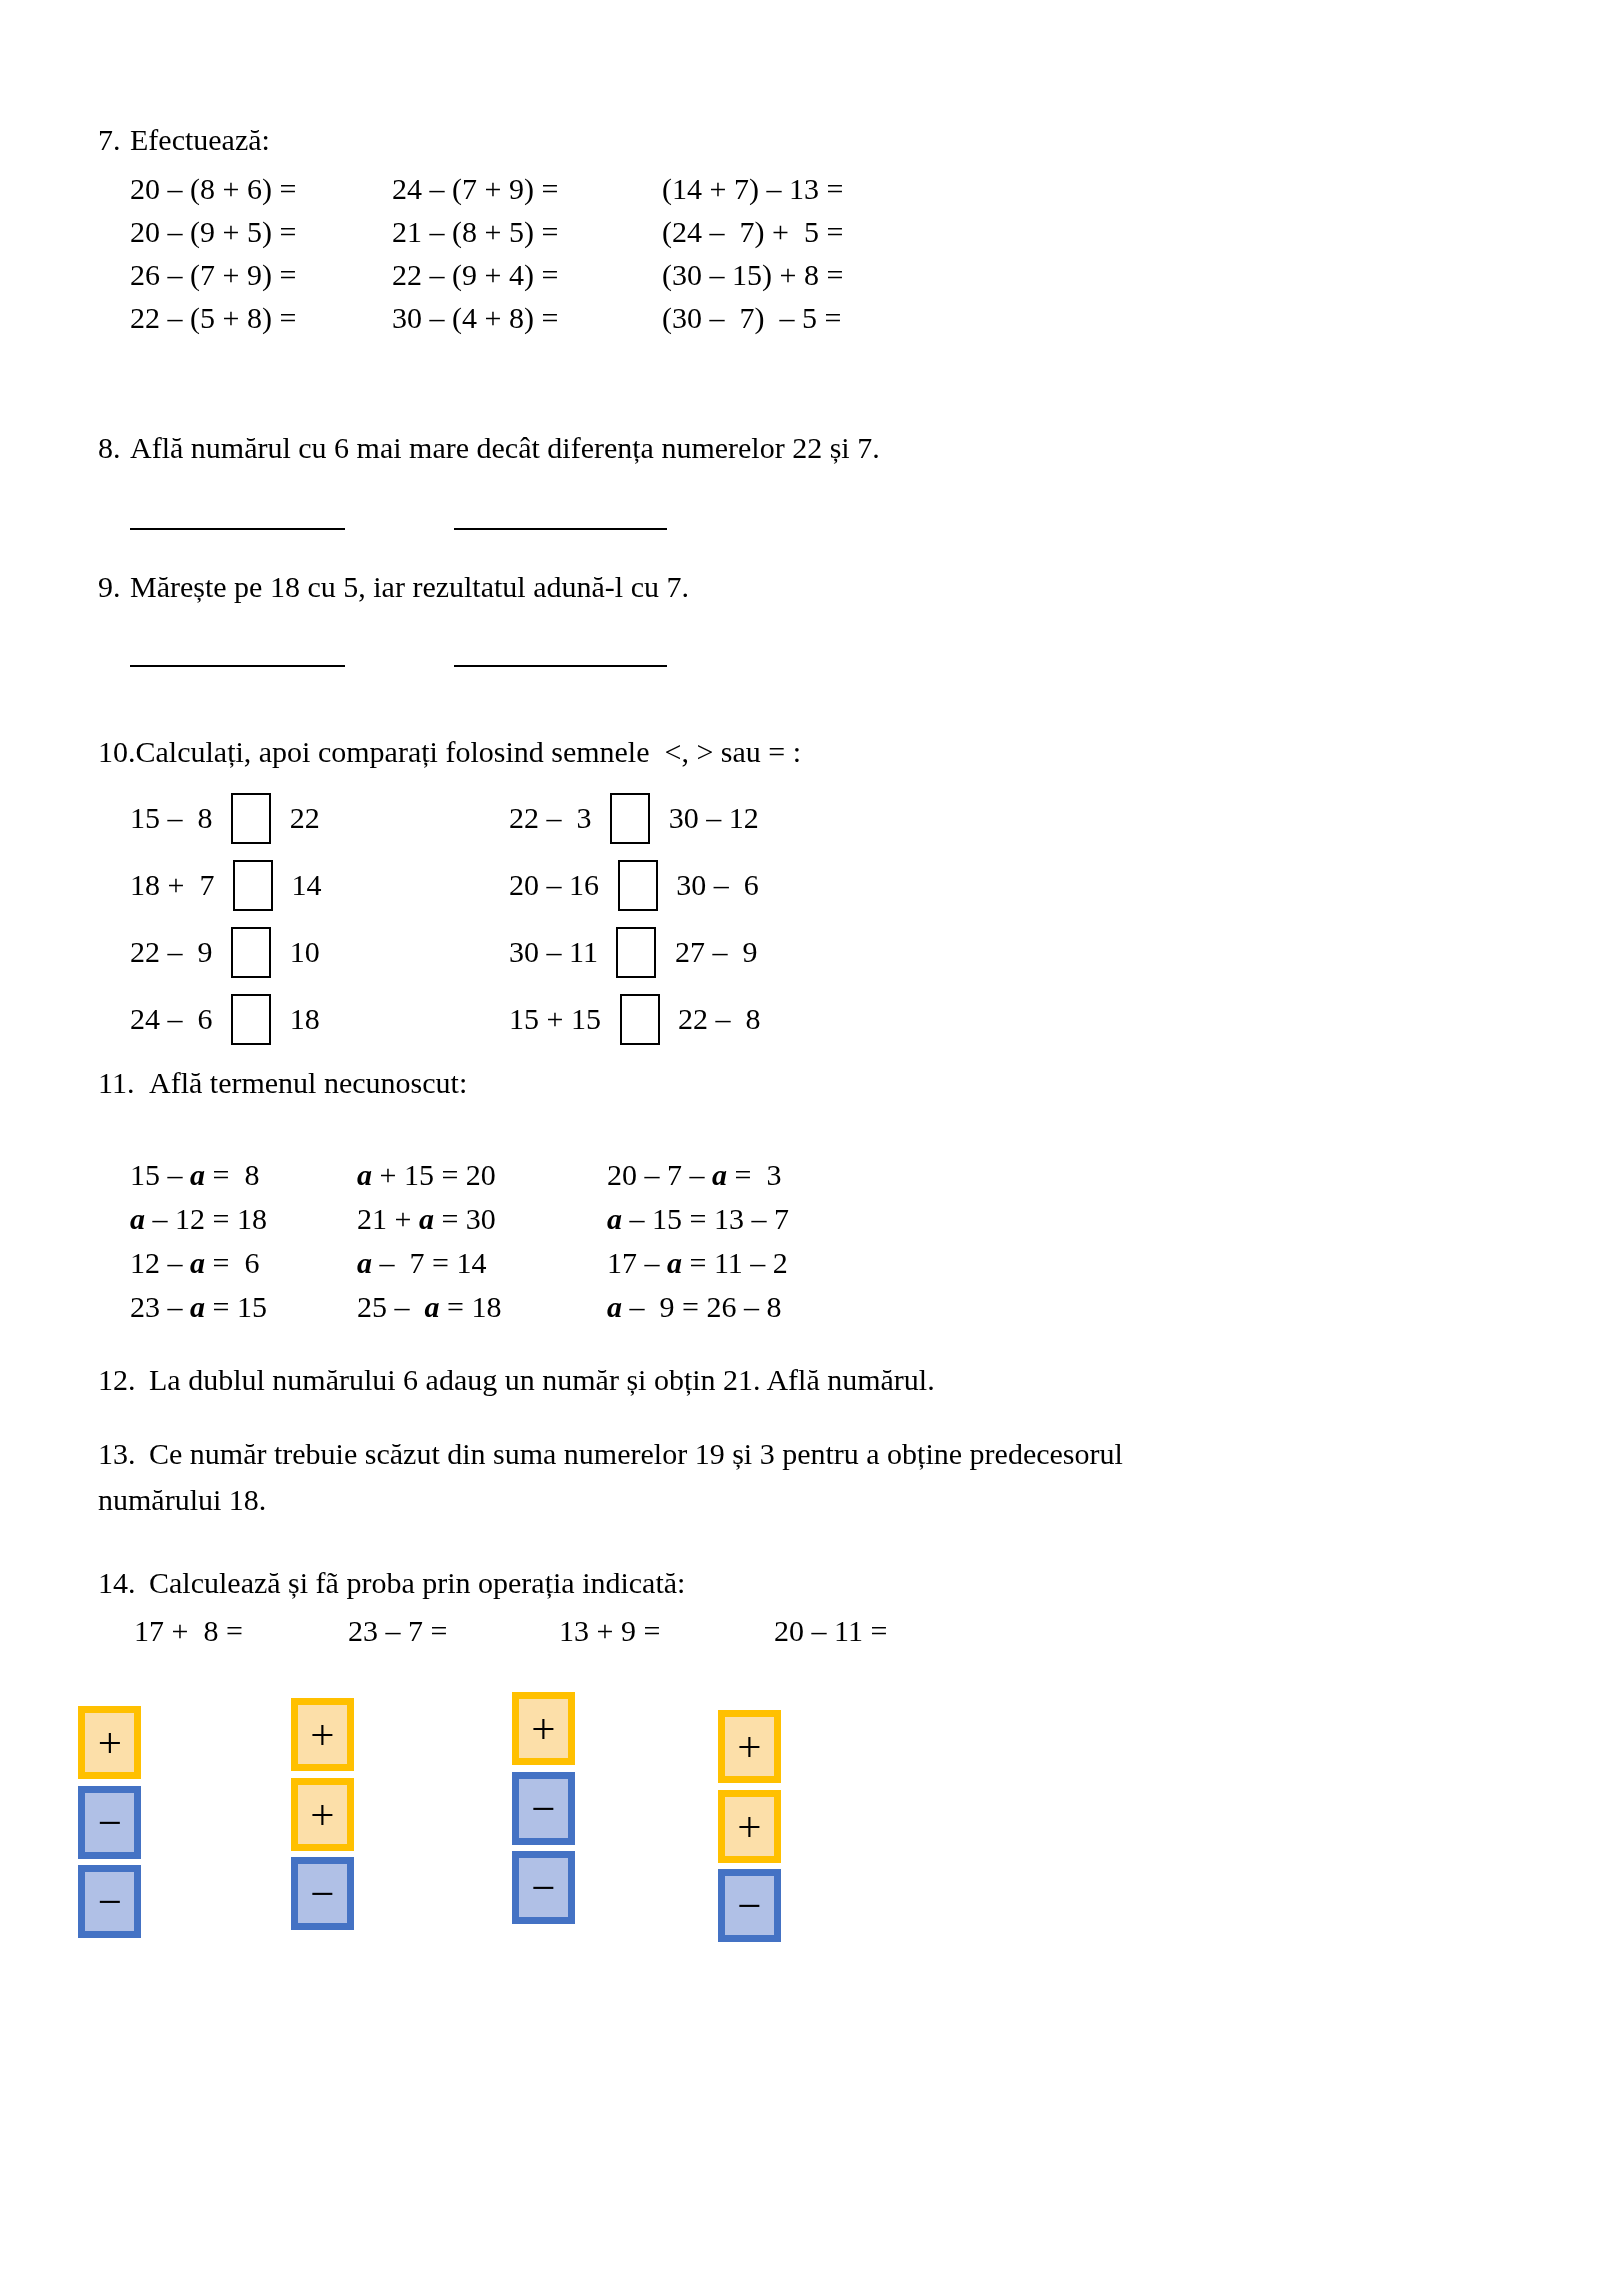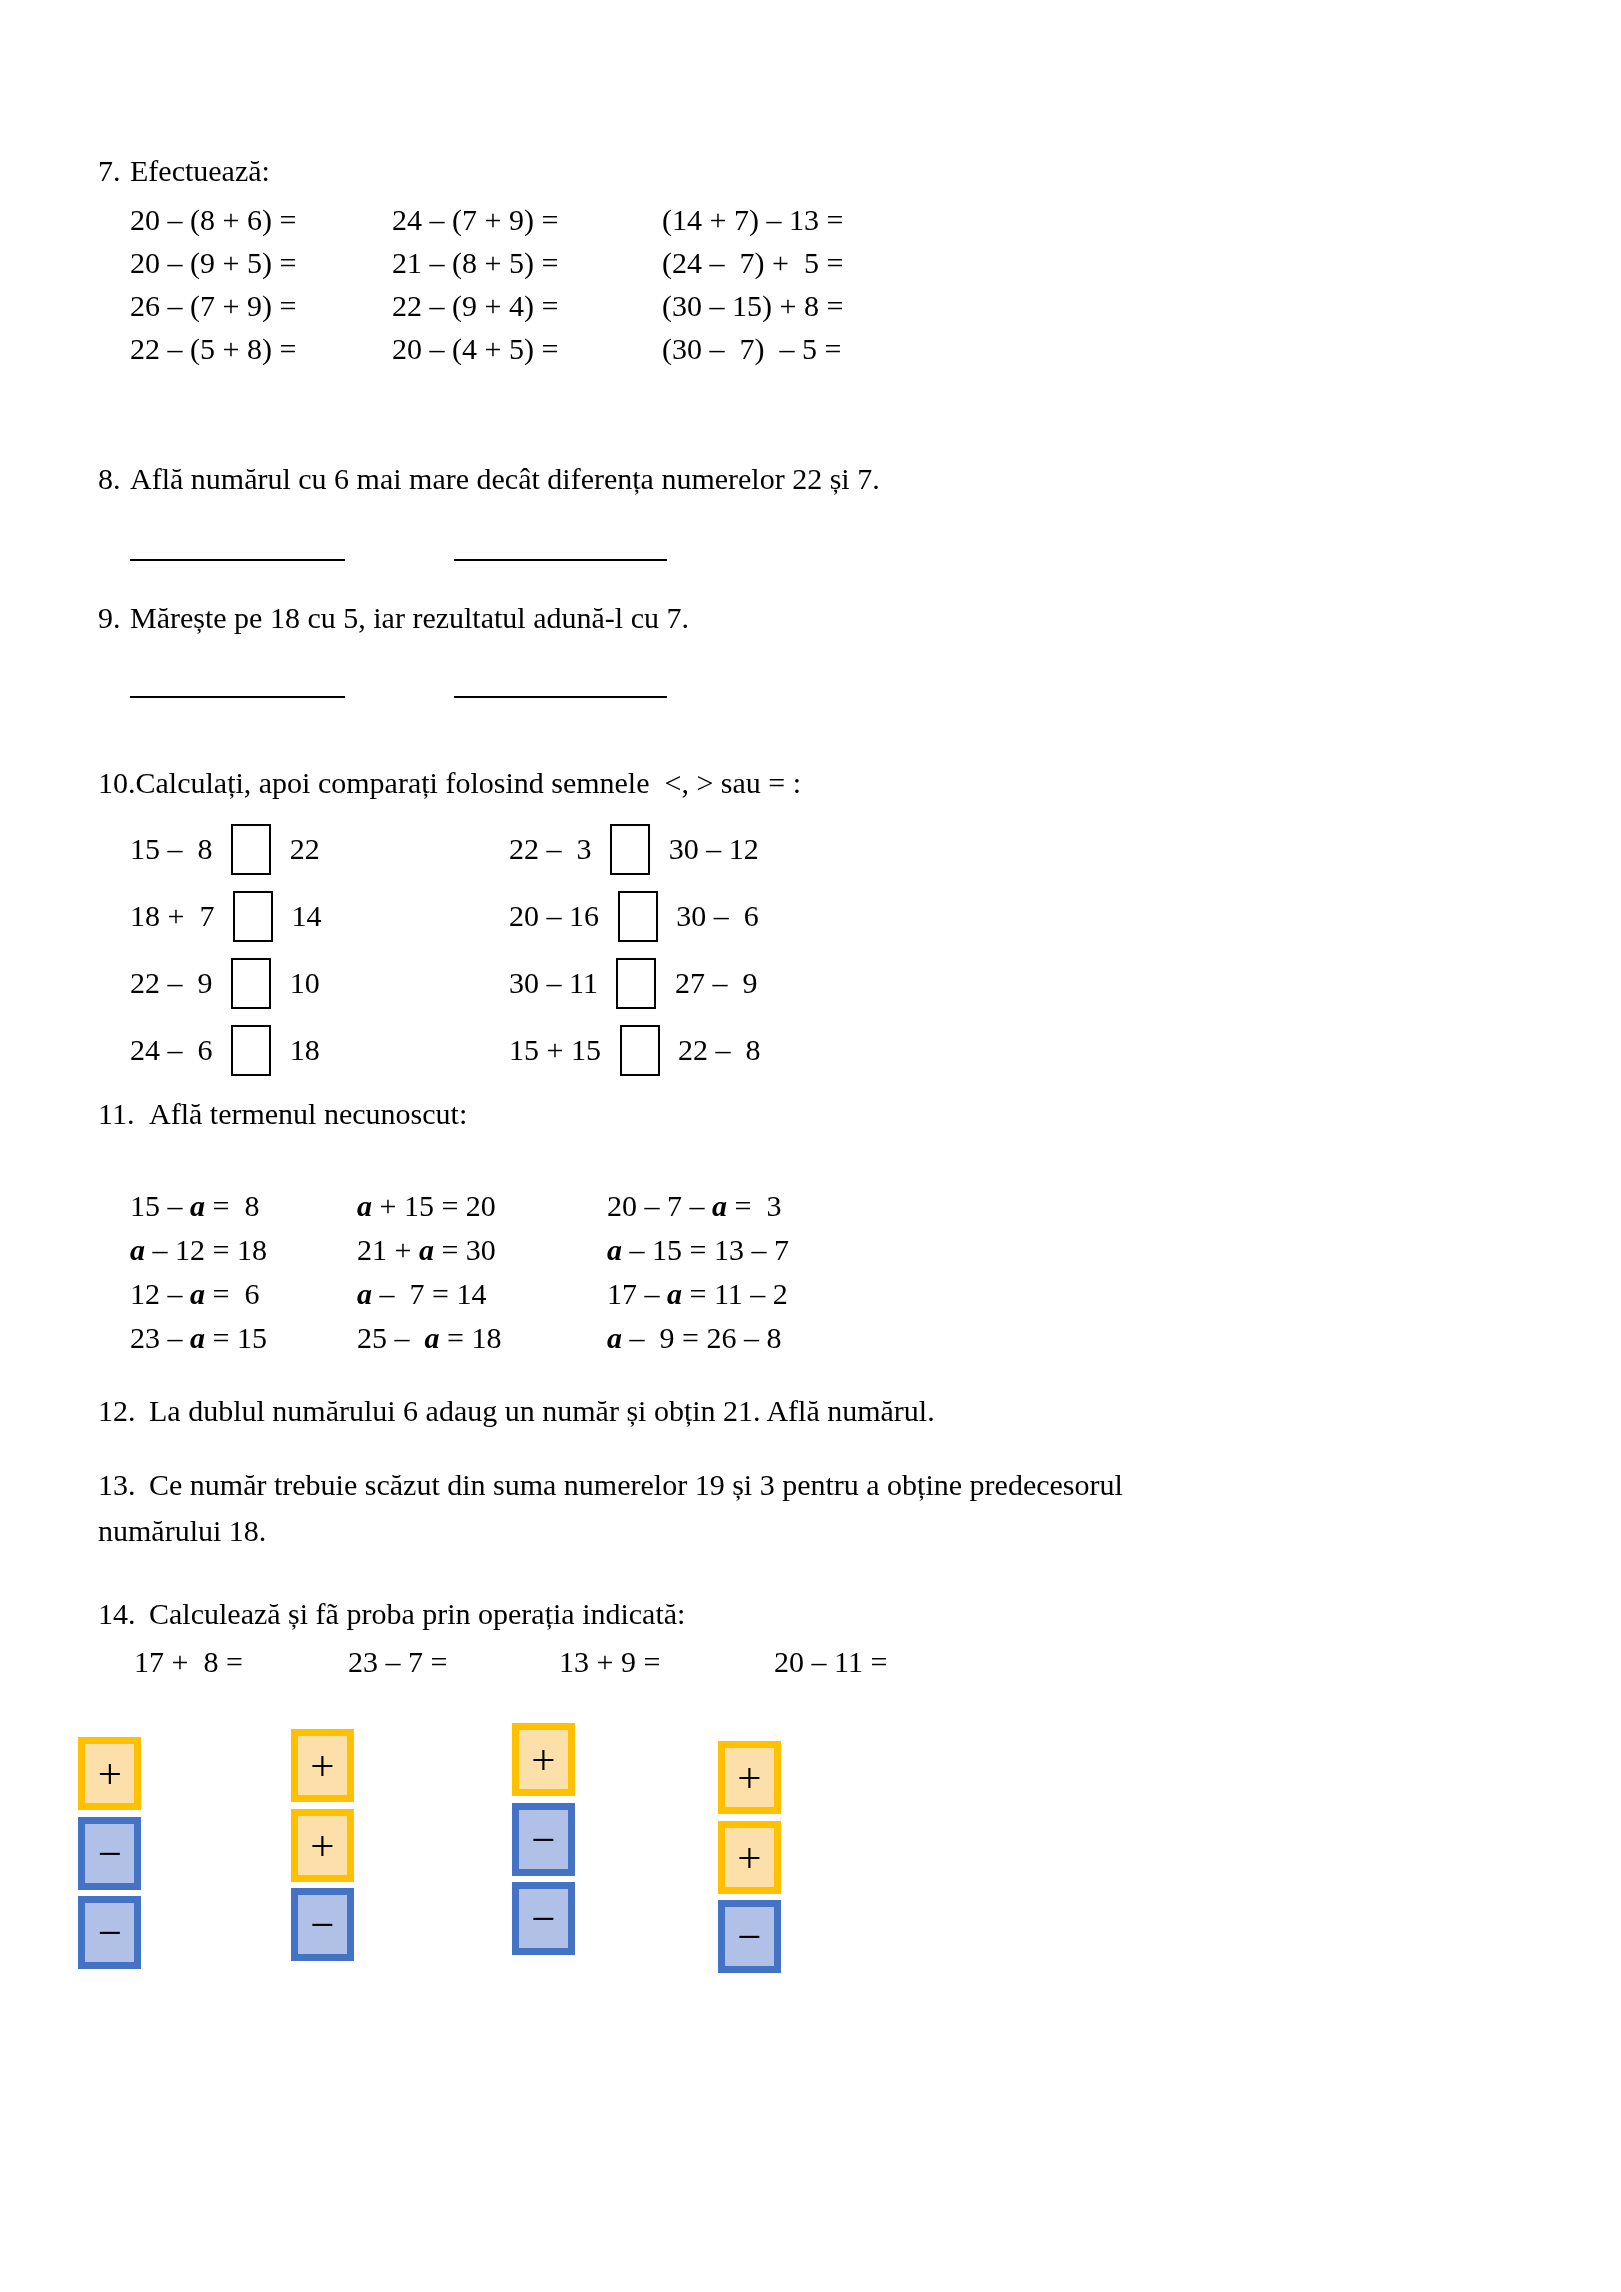--- a/index.html
+++ b/index.html
@@ -2,21 +2,21 @@
 <html style="--plus-border: #FFC000; --plus-fill: #FCDFA9; --minus-border: #4472C4; --minus-fill: #B0C0E6;"><head>
 <meta charset="utf-8">
 <style>
   html,body { margin:0; padding:0; background:#e8e8e8; }
   .page {
     position:relative; width:1621px; height:2293px; background:#ffffff;
     font-family:"Liberation Serif", serif; font-size:30px; color:#000;
     overflow:hidden; margin:0 auto;
   }
   .sec { position:absolute; left:98px; }
-  .ex-head { white-space:pre;margin-top:31px; }
+  .ex-head { white-space:pre; }
   .ex-num { display:inline-block; }
   .n1 { min-width:32px; }
   .n2 { min-width:51px; }
   .n0 { min-width:0; }
   .expr, .ex-title, .text-line { white-space:pre; }
 
   
   .grid7 { margin:9.8px 0 0 32px; display:grid; grid-template-columns:262px 270px 1fr; }
   .grid7 .expr { line-height:43px; }
 
@@ -77,21 +77,21 @@
       <span class="expr">20 – (8 + 6) =</span>
       <span class="expr">24 – (7 + 9) =</span>
       <span class="expr">(14 + 7) – 13 =</span>
       <span class="expr">20 – (9 + 5) =</span>
       <span class="expr">21 – (8 + 5) =</span>
       <span class="expr">(24 –  7) +  5 =</span>
       <span class="expr">26 – (7 + 9) =</span>
       <span class="expr">22 – (9 + 4) =</span>
       <span class="expr">(30 – 15) + 8 =</span>
       <span class="expr">22 – (5 + 8) =</span>
-      <span class="expr">20 – (4 + 5) =</span>
+      <span class="expr">30 – (4 + 8) =</span>
       <span class="expr">(30 –  7)  – 5 =</span>
     </div>
   </section>
 
   <section class="sec s8">
     <div class="ex-head"><span class="ex-num n1">8.</span><span class="ex-title">Află numărul cu 6 mai mare decât diferența numerelor 22 și 7.</span></div>
     <div class="answer-lines ml8">
       <span class="answer-line"></span>
       <span class="answer-line"></span>
     </div>

